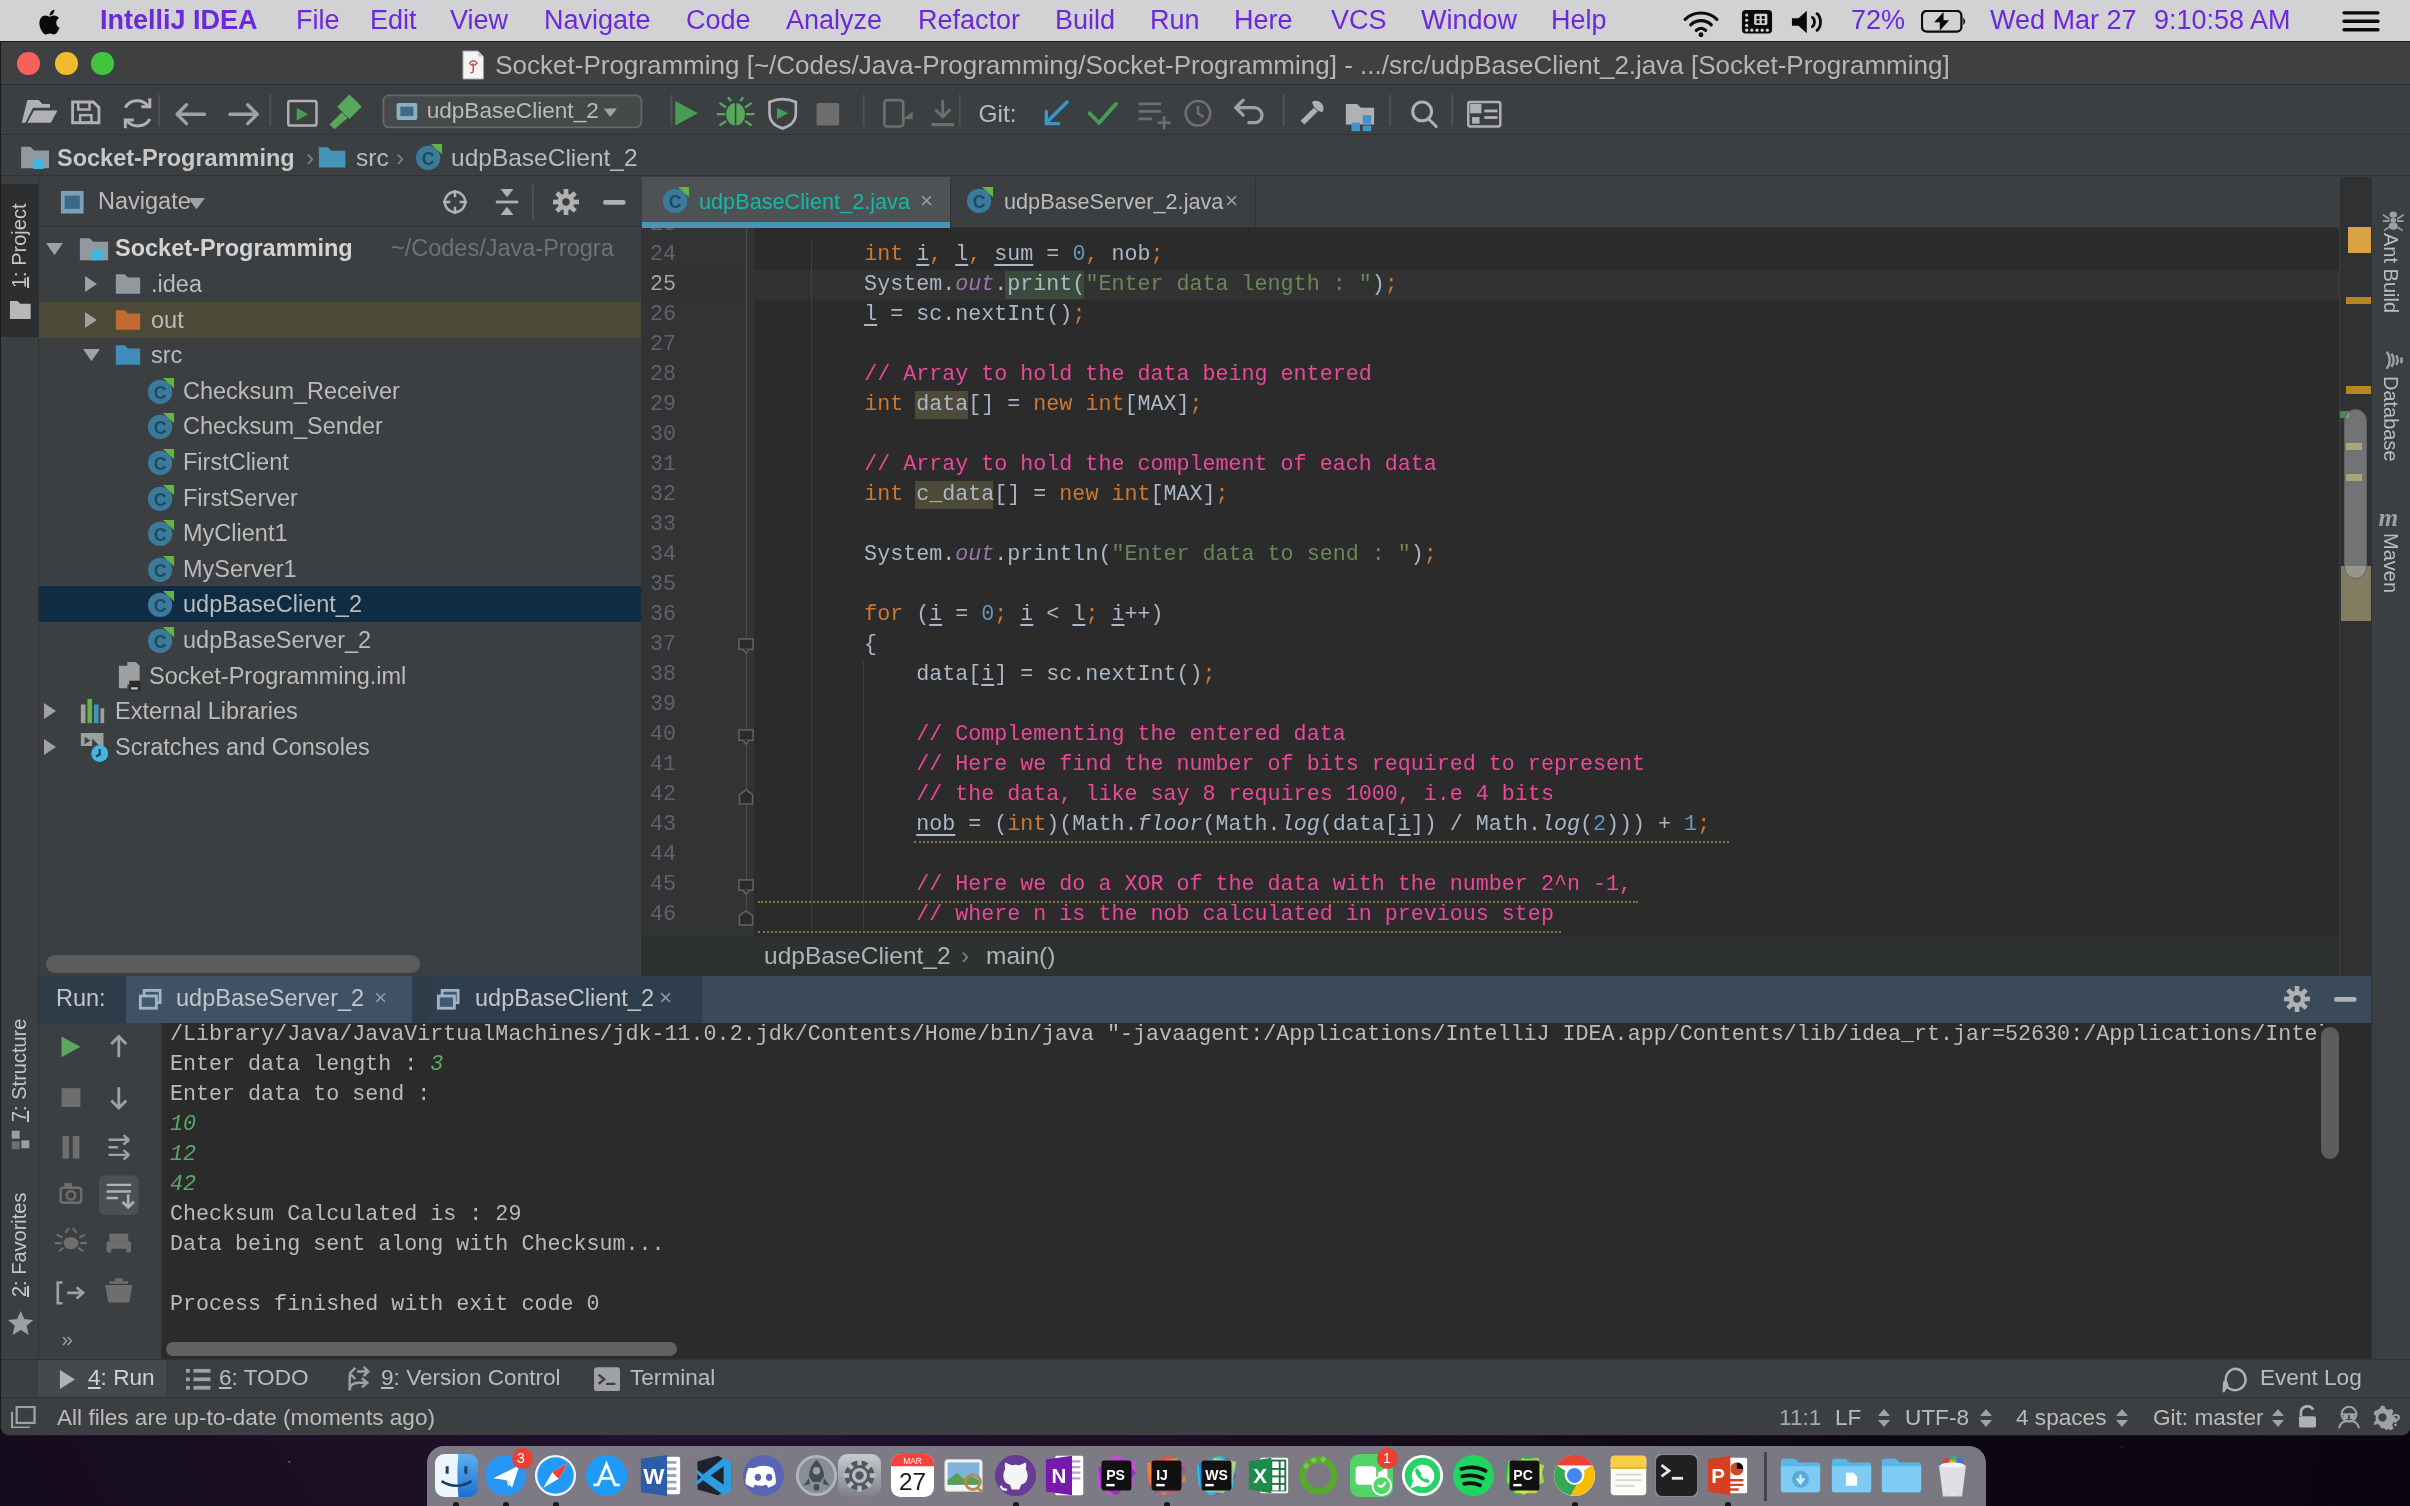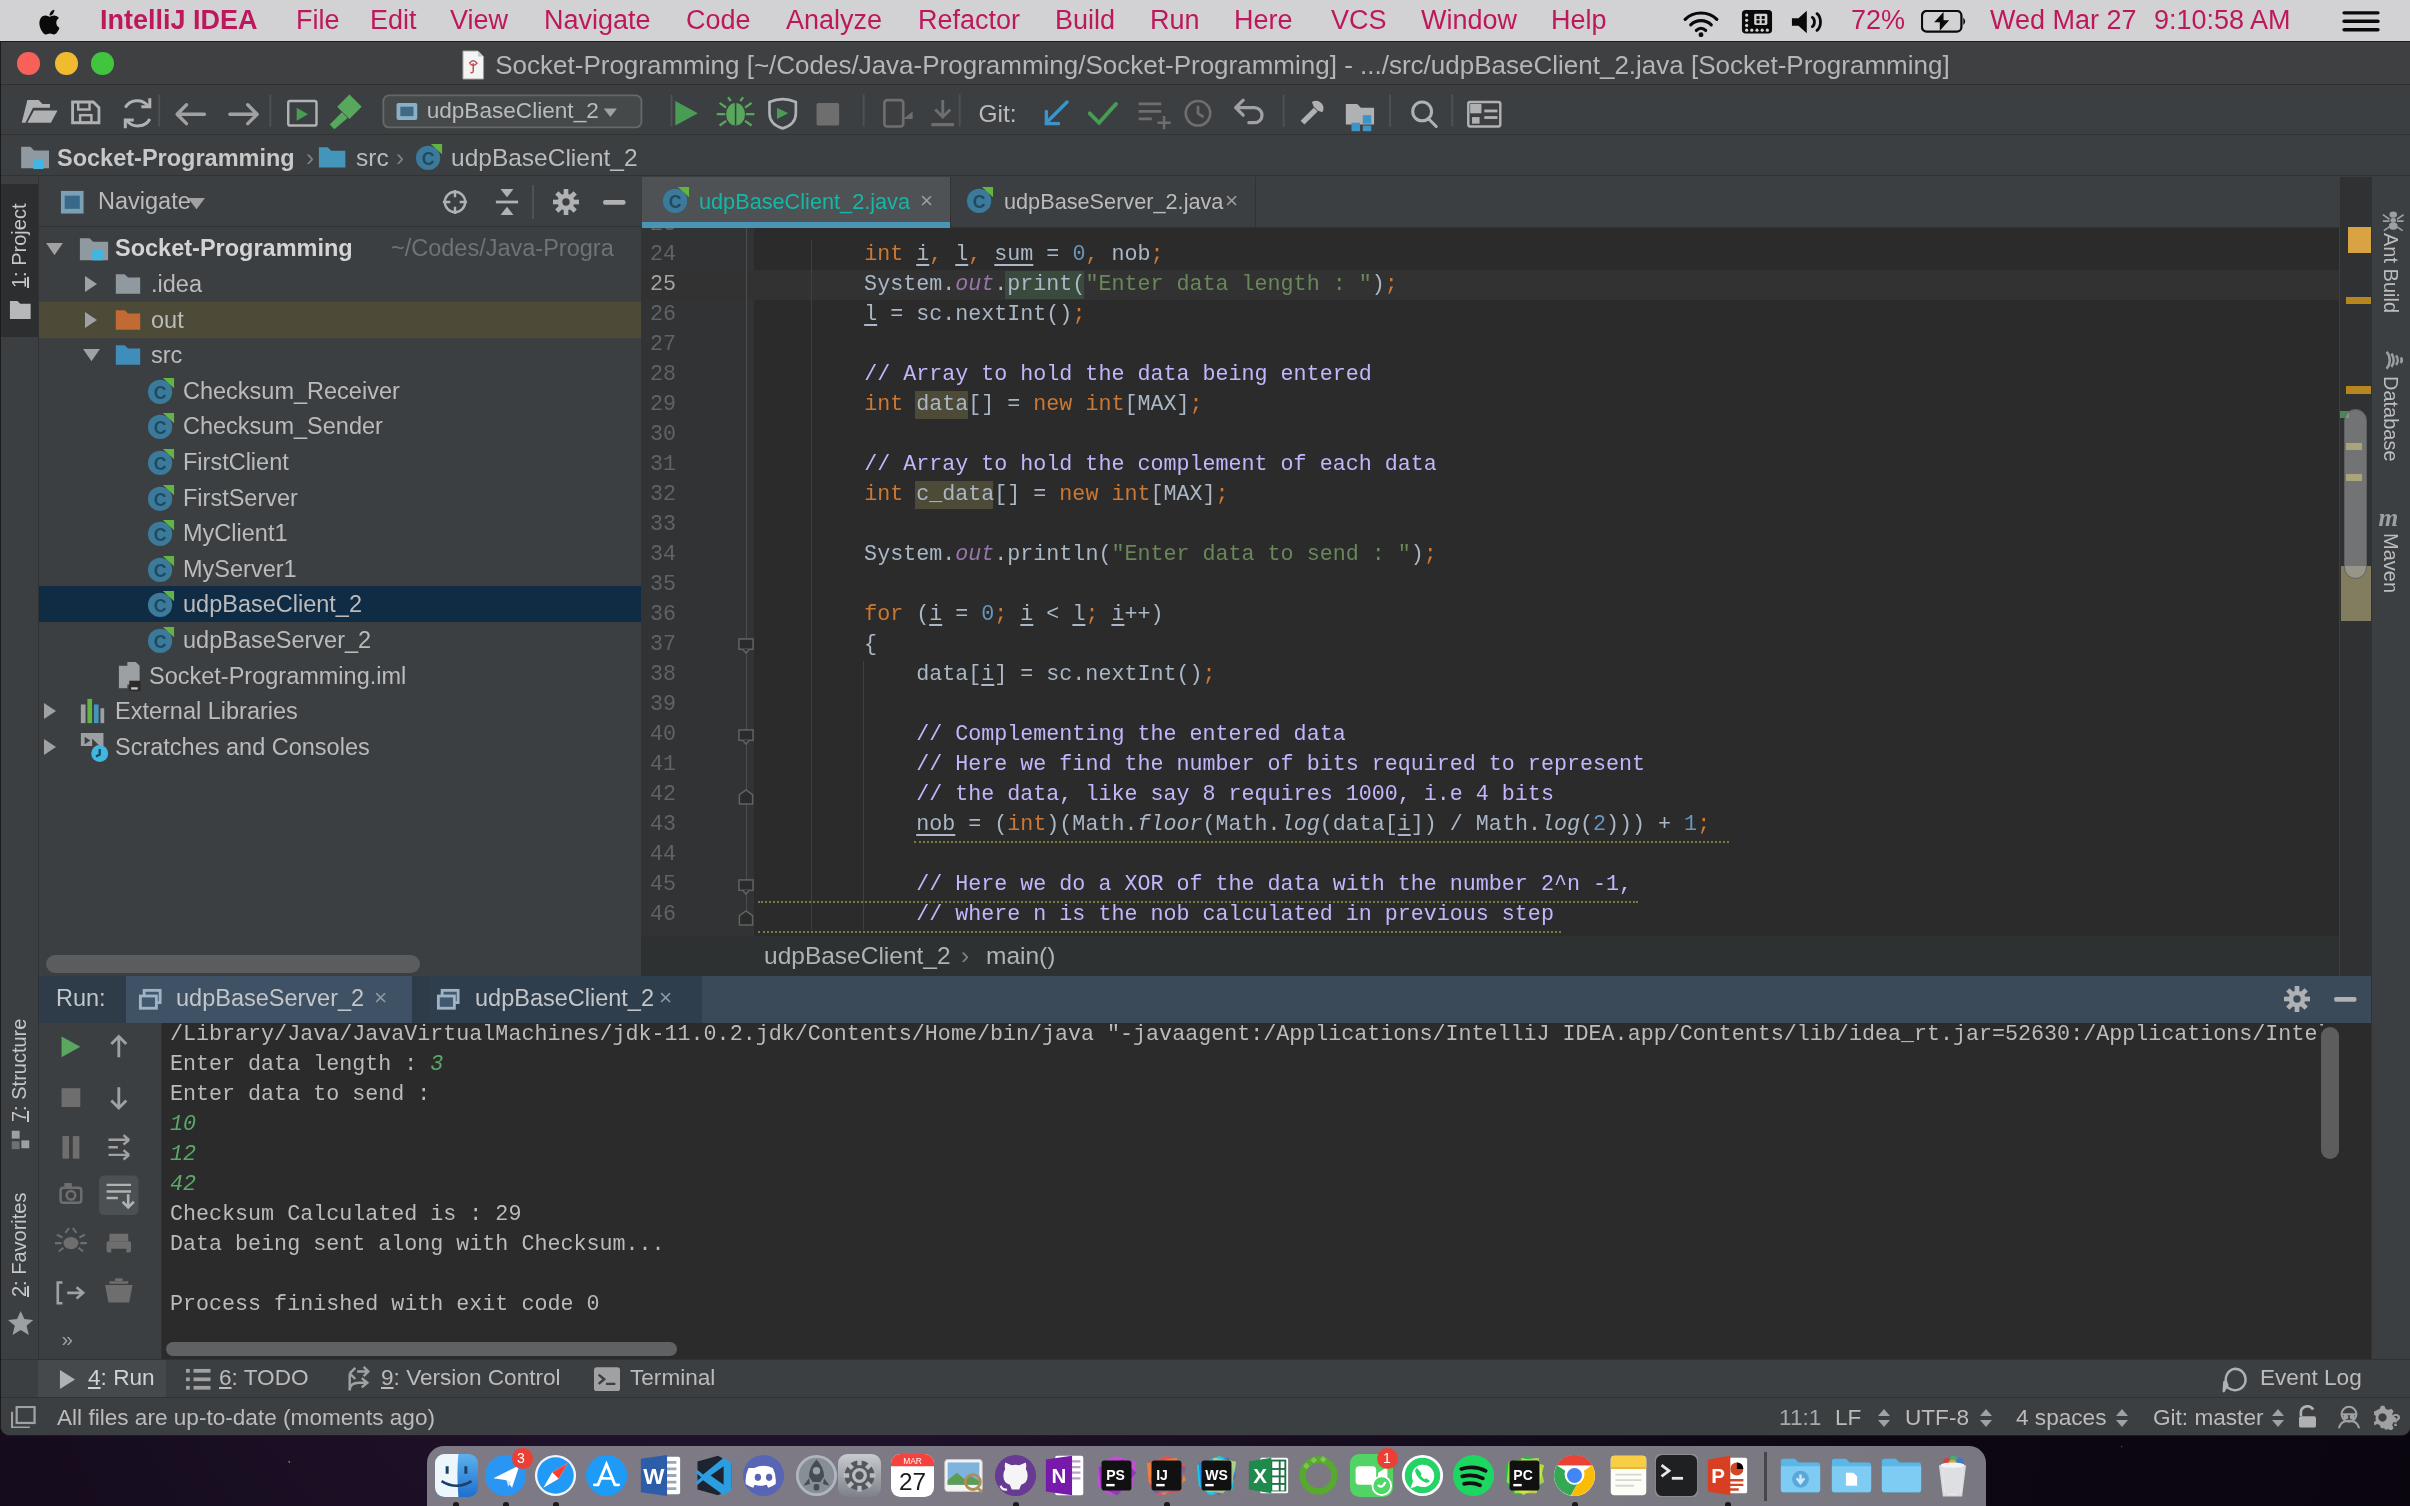--- a/index.html
+++ b/index.html
@@ -10,21 +10,21 @@
 #wall { left:0; top:0; width:2411px; height:1507px;
   background:
    radial-gradient(circle 1.9px at 12% 97%, #8a5fa8 0, #8a5fa8 40%, transparent 60%),
    radial-gradient(circle 1.9px at 18% 94%, #6a4a85 0, transparent 60%),
    radial-gradient(circle 1.9px at 7% 92%, #5a3f72 0, transparent 60%),
    radial-gradient(circle 1.9px at 25% 98%, #7a5598 0, transparent 60%),
    radial-gradient(circle 1.9px at 88% 96%, #6a4a85 0, transparent 60%),
    radial-gradient(circle 1.9px at 94% 93%, #8a5fa8 0, transparent 60%),
    radial-gradient(ellipse at 30% 85%, #231430 0%, #0d0712 50%, #060309 100%); }
 
-#menubar { left:0; top:0; width:2411px; height:41px; background:#d2d2d4; color:#be185d;
+#menubar { left:0; top:0; width:2411px; height:41px; background:#d2d2d4; color:#6d28d9;
   font-size:27px; }
 #menubar .it { position:absolute; top:4.7px; }
 #menubar .bold { font-weight:bold; }
 
 #win { left:0; top:41px; width:2411px; height:1395px; background:#3c3f41; border:0.9px solid #1c1c1c; border-radius:0 0 9.4px 9.4px; overflow:hidden; }
 
 #titlebar { left:0; top:0; width:2409px; height:43px; background:#3e4042; border-bottom:0.9px solid #2f2f2f; }
 .tl { position:absolute; top:10.4px; width:22.6px; height:22.6px; border-radius:50%; }
 #title-text { width:100%; text-align:center; top:7.5px; color:#b4b6b8; font-size:26px; }
 
@@ -54,21 +54,21 @@
 .vlabr { writing-mode:vertical-rl; color:#bbbdbf; font-size:20px; }
 .tree-row { position:absolute; left:0; width:603px; height:36px; }
 .tr-label { position:absolute; top:4.7px; white-space:nowrap; }
 .tw { position:absolute; }
 #lnums { left:0; top:33px; width:35px; text-align:right; line-height:30px; font-size:21.7px; color:#606366; }
 #code { left:119px; top:33px; line-height:30px; font-size:21.7px; color:#a9b7c6; }
 #code i { font-style:normal; }
 #code .kw { color:#cc7832; }
 #code .num { color:#6897bb; }
 #code .str { color:#6a8759; }
-#code .cmt { color:#c4b5fd;margin-top:48px; }
+#code .cmt { color:#ec4899;margin-top:48px; }
 #code .fld { color:#9876aa; font-style:italic; }
 #code .itl { font-style:italic; }
 #code u { text-decoration:underline; text-underline-offset:3.8px; }
 .wavy { position:absolute; height:3.8px; border-bottom:2.8px dotted #7c7c3a; }
 #tabbar { border-bottom:0.9px solid #323232; }
 #console { left:131px; top:44px; font-size:21.7px; line-height:30px; color:#bbbbbb; width:2153px; overflow:hidden; }
 #console i { color:#59a869; }
 #bottombar span { position:absolute; }
 #statusbar span { position:absolute; }
 #bottombar u, #statusbar u { text-decoration:underline; }

